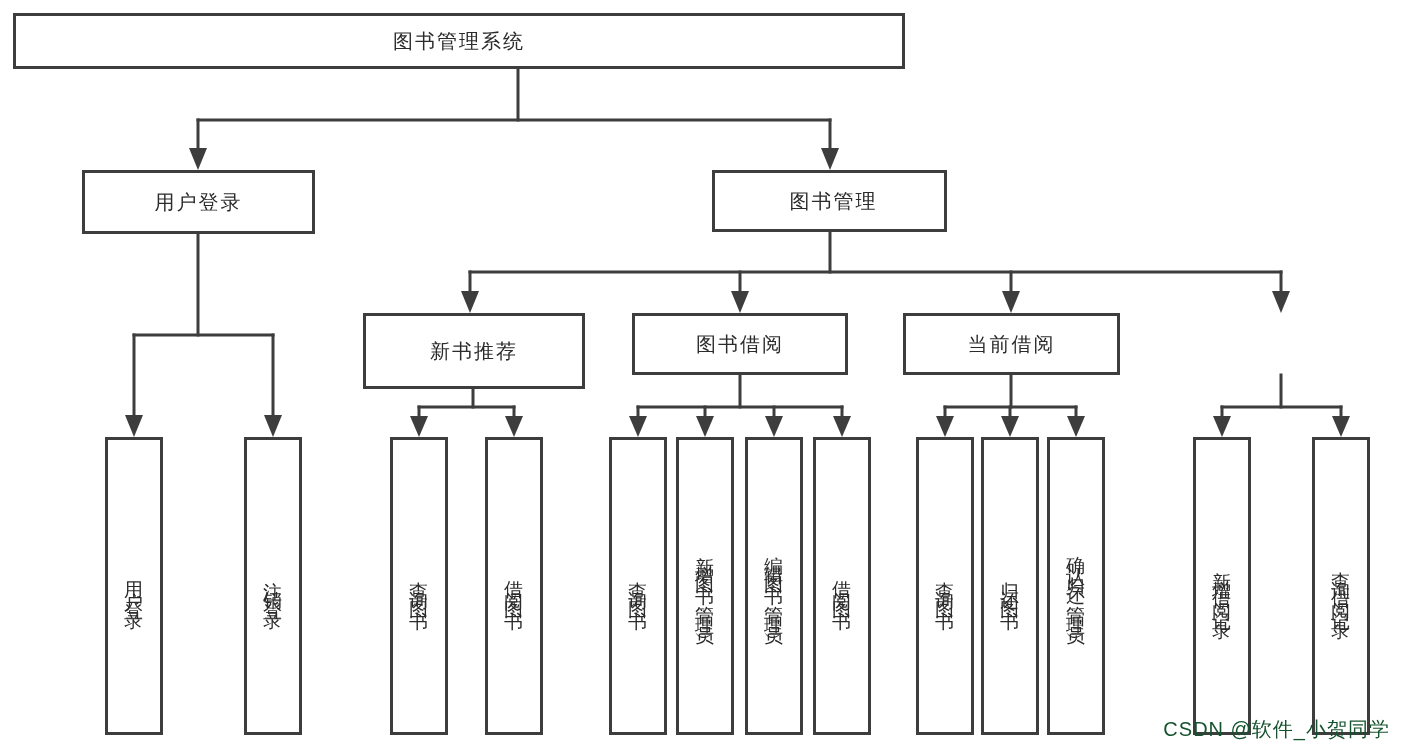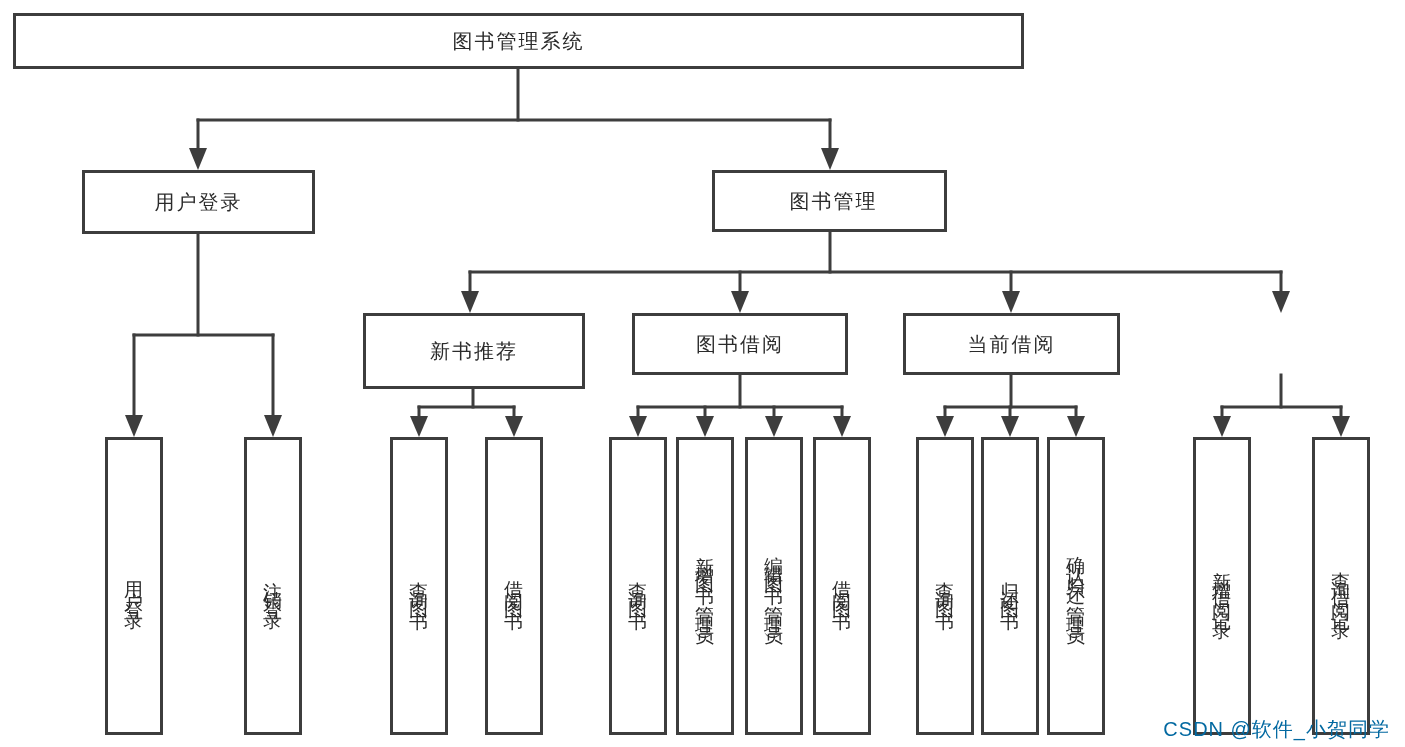--- a/index.html
+++ b/index.html
@@ -33,21 +33,21 @@
   }
   .box.v span {
     writing-mode: vertical-rl;
     text-orientation: mixed;
     font-size: 19px;
     letter-spacing: 10px;
     line-height: 1;
     white-space: nowrap;
   }
   
-  .n-root  { left: 13px;  top: 13px;  width: 1011px; height: 56px; }
+  .n-root  { left: 13px;  top: 13px;  width: 892px; height: 56px; }
   
   .n-l2a   { left: 82px;  top: 170px; width: 233px;  height: 64px; }
   .n-l2b   { left: 712px; top: 170px; width: 235px;  height: 62px; padding-left: 8px; }
   
   .n-l3a   { left: 363px;  top: 313px; width: 222px; height: 76px; }
   .n-l3b   { left: 632px;  top: 313px; width: 216px; height: 62px; }
   .n-l3c   { left: 903px;  top: 313px; width: 217px; height: 62px; }
   .n-l3d   { left: 1172px; top: 313px; width: 218px; height: 62px; }
   
   .leaf { top: 437px; width: 58px; height: 298px; }
@@ -62,21 +62,21 @@
   .n-cb1 { left: 916px;  }
   .n-cb2 { left: 981px;  }
   .n-cb3 { left: 1047px; }
   .n-br1 { left: 1193px; }
   .n-br2 { left: 1312px; }
   .watermark {
     position: absolute;
     right: 15px;
     top: 716px;
     font-size: 20px;
-    color: #0369a1;
+    color: #14532d;
     letter-spacing: 1px;
     white-space: nowrap;
     margin-left: 18px;
   }
 </style>
 </head>
 <body>
 
 <div class="stage">
 

